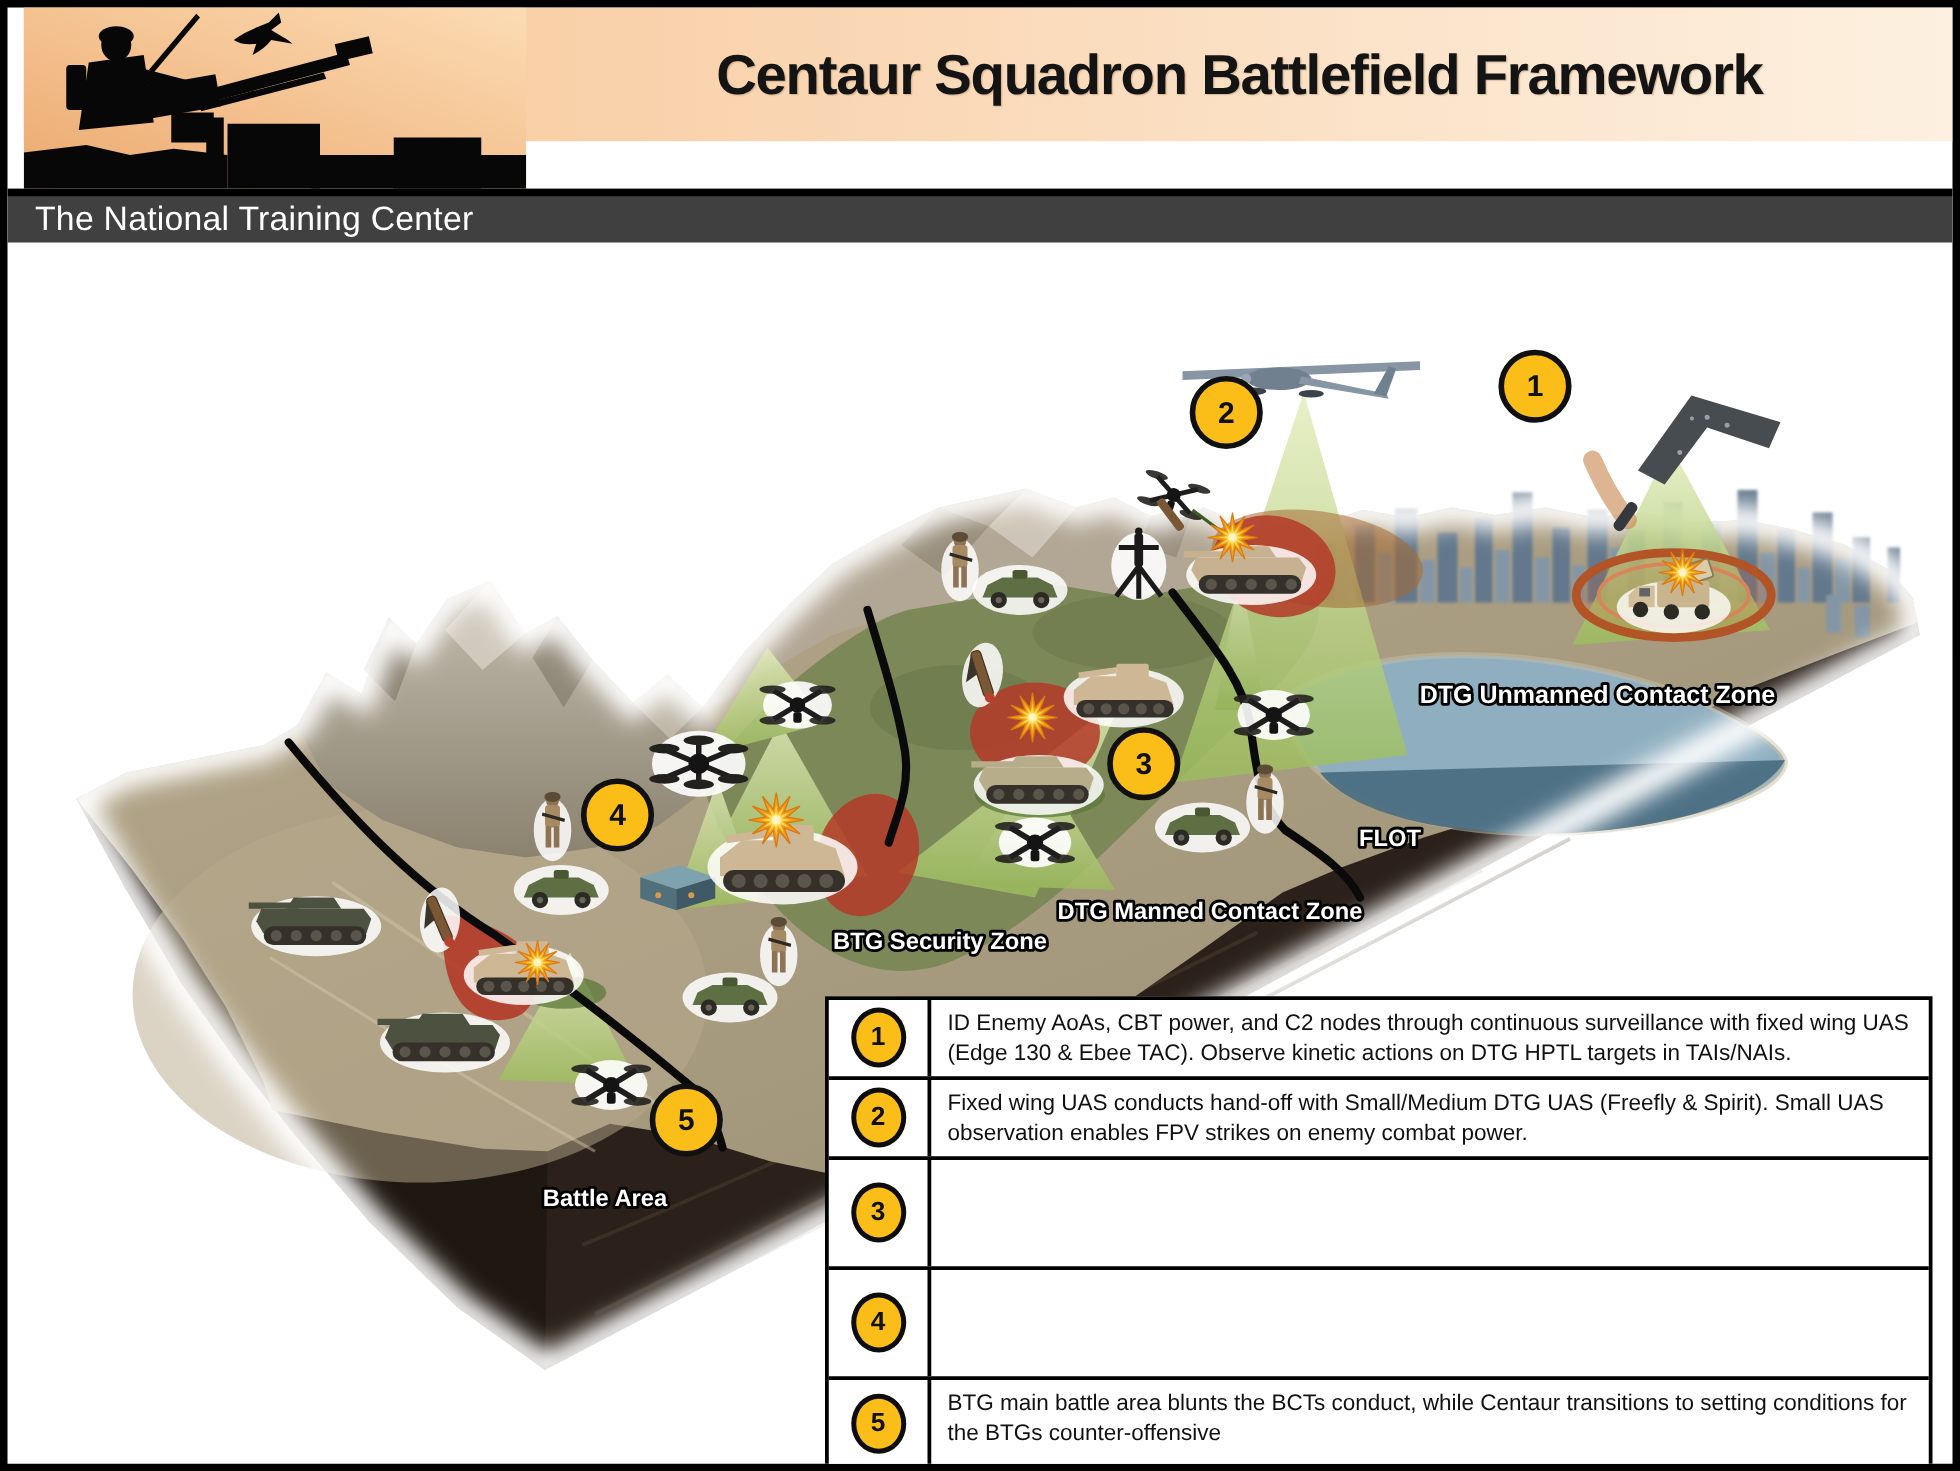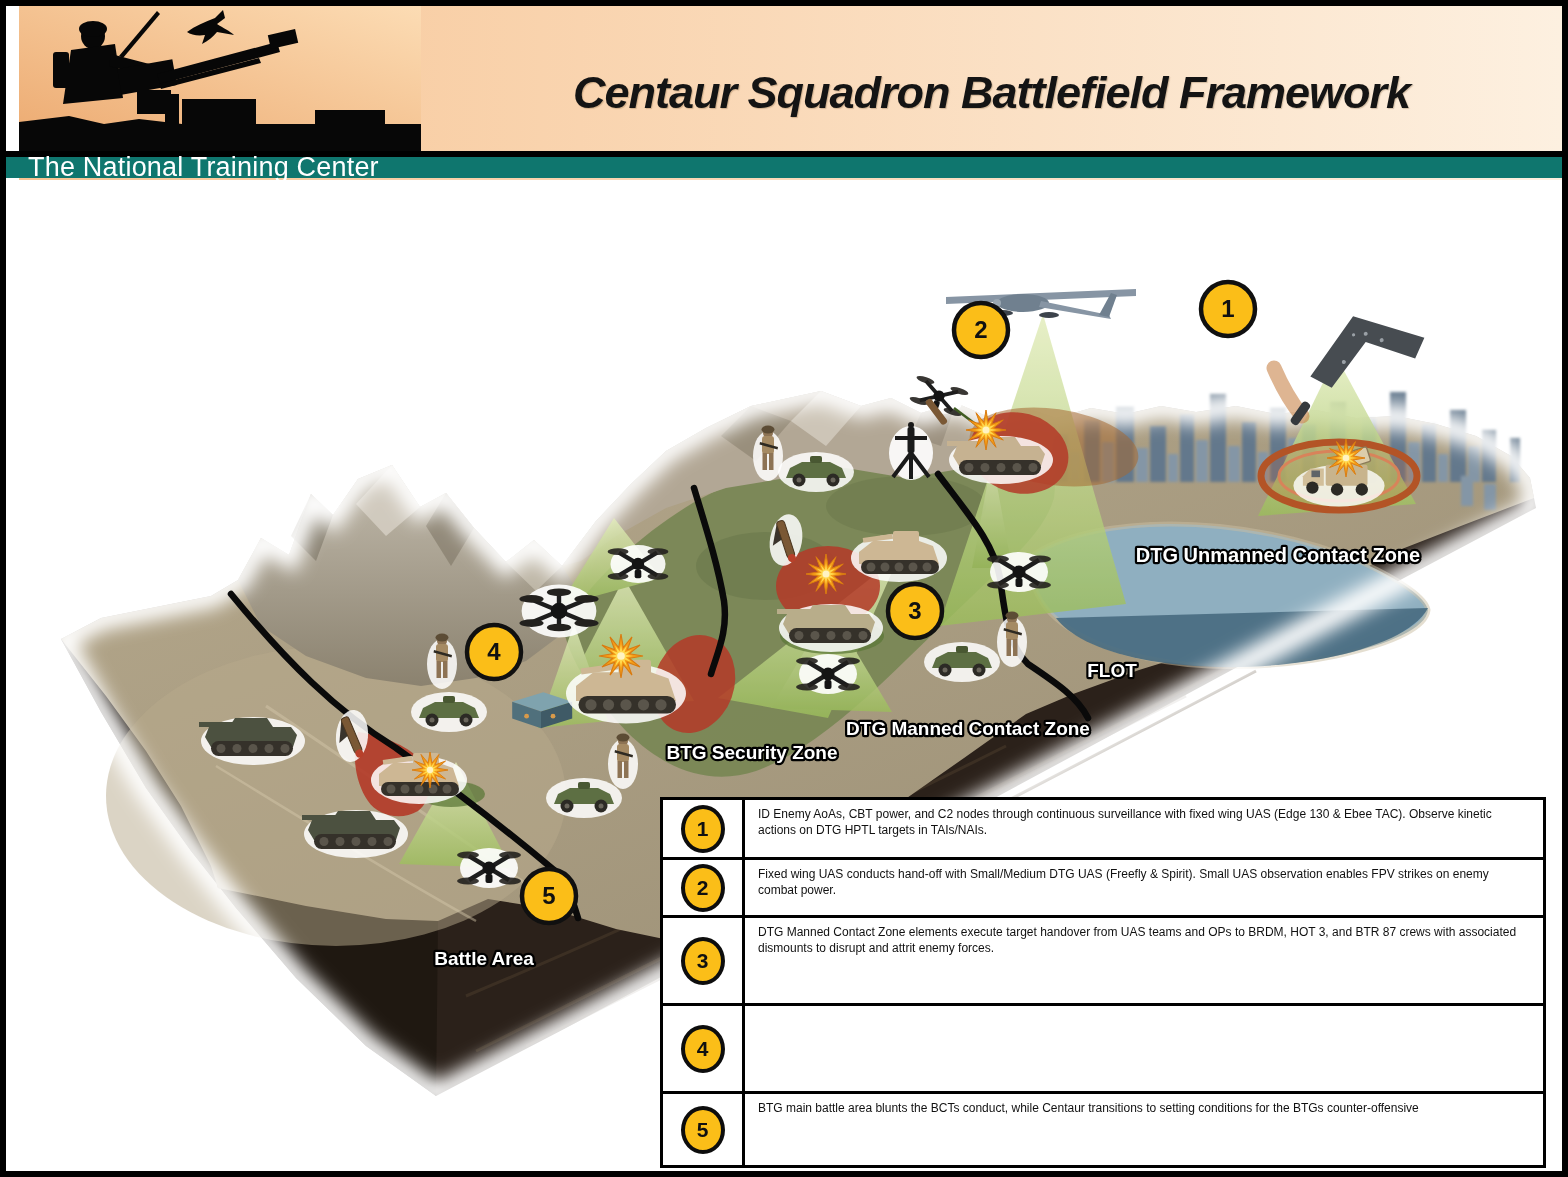--- a/index.html
+++ b/index.html
@@ -1,43 +1,43 @@
 <!DOCTYPE html>
 <html><head>
 <meta charset="utf-8">
 <style>
   html,body{margin:0;padding:0;background:#888;}
   .page{position:relative;width:1568px;height:1177px;background:#fff;border:6px solid #000;
         box-sizing:border-box;overflow:hidden;font-family:"Liberation Sans",sans-serif;}
   
-  .hdr{position:absolute;top:0;left:13px;right:0;height:174px;display:flex;z-index:3;
-       background:linear-gradient(to right,#f7c493,#fdf0e0);font-style:italic;}
+  .hdr{position:absolute;top:0;left:13px;right:0;height:107px;display:flex;z-index:3;
+       background:linear-gradient(to right,#f7c493,#fdf0e0);}
   .hero{width:402px;height:145px;flex:0 0 auto;}
   .title-wrap{flex:1;display:flex;align-items:center;justify-content:center;}
   .title{font-size:45px;font-weight:700;color:#141414;letter-spacing:-1px;white-space:nowrap;
          text-shadow:1px 1px 1px rgba(90,60,20,.25);}
-  .banner{position:absolute;top:145px;left:0;right:0;height:27px;z-index:3;box-sizing:border-box;
-          background:#0f766e;border-top:6px solid #000;display:flex;align-items:center;}
+  .banner{position:absolute;top:145px;left:0;right:0;height:43px;z-index:3;box-sizing:border-box;
+          background:#404040;border-top:6px solid #000;display:flex;align-items:center;}
   .banner span{color:#fff;font-size:27px;padding-left:22px;letter-spacing:.2px;}
   
   .map{position:absolute;top:0;left:0;z-index:1;}
   
   .legend{position:absolute;left:654px;top:791px;width:886px;z-index:4;background:#fff;
           border:3px solid #000;box-sizing:border-box;}
   .lrow{display:flex;border-bottom:3px solid #000;}
   .lrow:last-child{border-bottom:none;}
   .lrow:nth-child(1){min-height:57px;}
   .lrow:nth-child(2){min-height:55px;}
   .lrow:nth-child(3){min-height:85px;}
   .lrow:nth-child(4){min-height:85px;}
   .lrow:nth-child(5){min-height:71px;}
   .lnum{width:79px;flex:0 0 auto;border-right:3px solid #000;display:flex;align-items:center;justify-content:center;}
   .badge{width:44px;height:48px;border:4px solid #0d0d0d;border-radius:50%;background:#FBBE18;
          display:flex;align-items:center;justify-content:center;font-size:21px;font-weight:700;color:#111;box-sizing:border-box;}
-  .ltext{flex:1;padding:6px 14px 6px 13px;font-size:12px;line-height:1.36;color:#111;}
+  .ltext{flex:1;padding:6px 14px 6px 13px;font-size:18px;line-height:1.36;color:#111;}
   .zlabel{font-weight:700;fill:#fff;stroke:#000;paint-order:stroke;stroke-linejoin:round;}
   .cnum{font-weight:700;fill:#111;text-anchor:middle;font-size:24px;}
 </style>
 </head>
 <body>
 
 <div class="page">
 
   <div class="hdr">
     <svg class="hero" width="402" height="145" viewBox="0 0 402 145">
@@ -408,21 +408,20 @@
     <div class="lrow">
       <div class="lnum">
           <span class="badge">2</span>
         </div>
       <div class="ltext">Fixed wing UAS conducts hand-off with Small/Medium DTG UAS (Freefly &amp; Spirit). Small UAS observation enables FPV strikes on enemy combat power.</div>
     </div>
     <div class="lrow">
       <div class="lnum">
           <span class="badge">3</span>
         </div>
-      <div class="ltext">DTG Manned Contact Zone elements execute target handover from UAS teams and OPs to BRDM, HOT 3, and BTR 87 crews with associated dismounts to disrupt and attrit enemy forces.</div>
     </div>
     <div class="lrow">
       <div class="lnum">
           <span class="badge">4</span>
         </div>
     </div>
     <div class="lrow">
       <div class="lnum">
           <span class="badge">5</span>
         </div>

